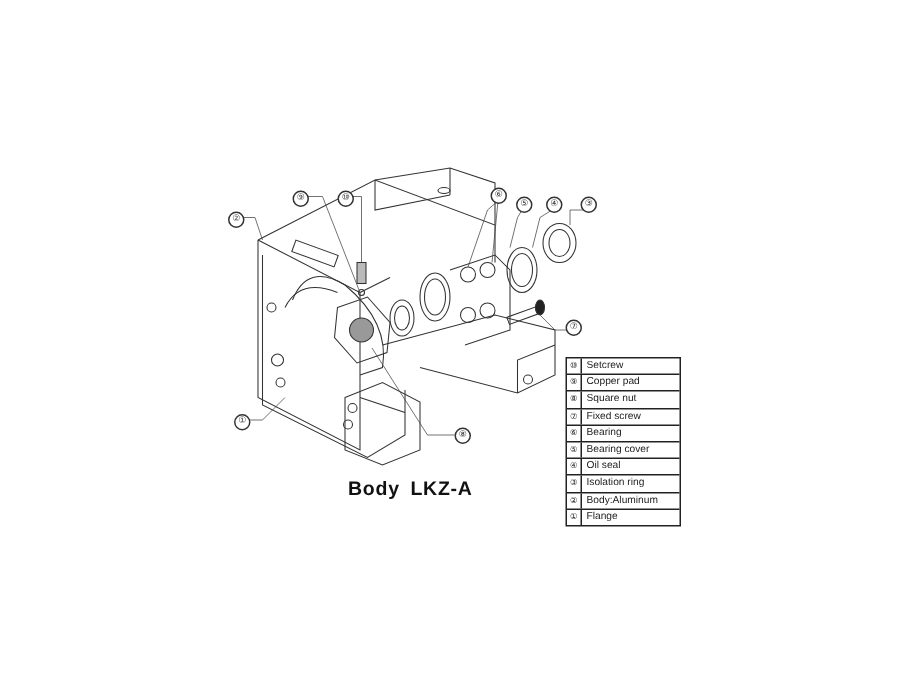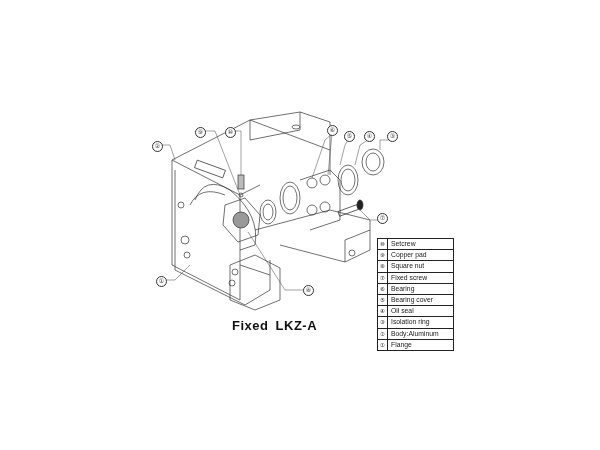--- a/index.html
+++ b/index.html
@@ -96,21 +96,21 @@
 <div class="callout-num" style="left:195px;top:127px;">⑨</div>
 <div class="callout-num" style="left:225px;top:127px;">⑩</div>
 <div class="callout-num" style="left:327px;top:125px;">⑥</div>
 <div class="callout-num" style="left:344px;top:131px;">⑤</div>
 <div class="callout-num" style="left:364px;top:131px;">④</div>
 <div class="callout-num" style="left:387px;top:131px;">③</div>
 <div class="callout-num" style="left:377px;top:213px;">⑦</div>
 <div class="callout-num" style="left:156px;top:276px;">①</div>
 <div class="callout-num" style="left:303px;top:285px;">⑧</div>
 
-<div class="title">Fixed  LKZ-A</div>
+<div class="title">Body  LKZ-A</div>
 
 <div class="legend">
   <div class="legend-row">
       <span class="legend-num">⑩</span>
       <span class="legend-label">Setcrew</span>
     </div>
   <div class="legend-row">
       <span class="legend-num">⑨</span>
       <span class="legend-label">Copper pad</span>
     </div>

